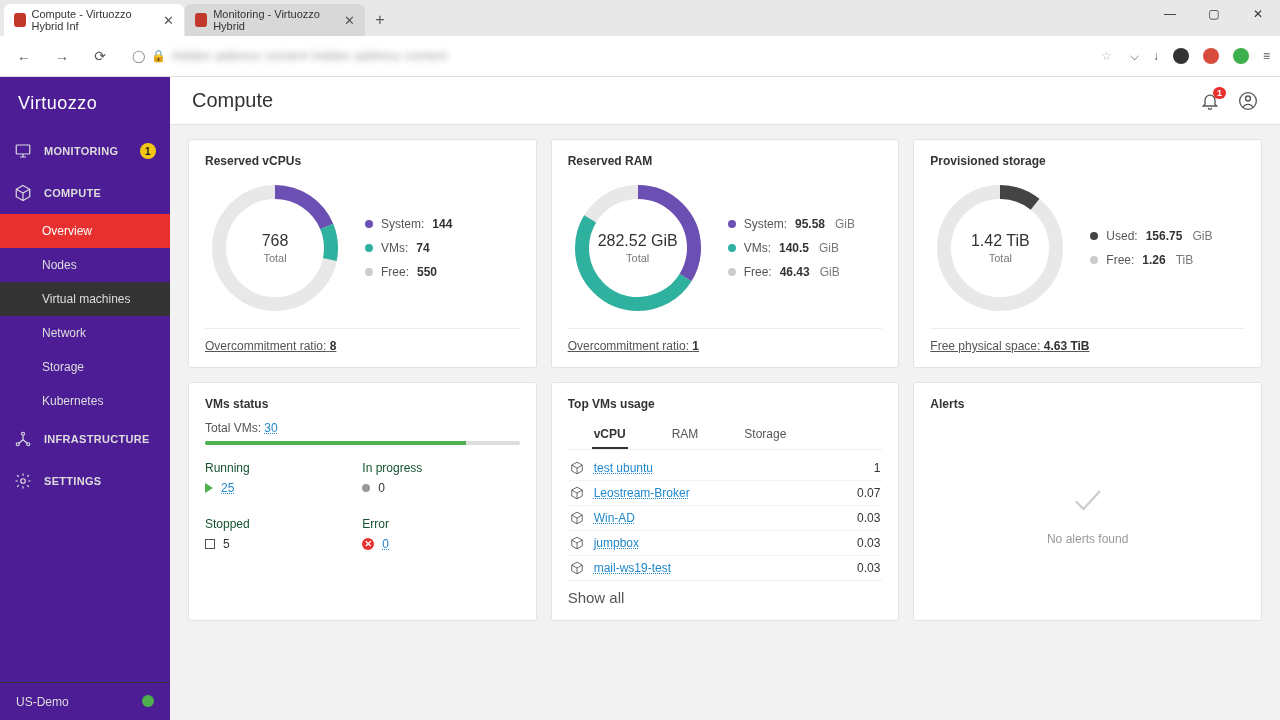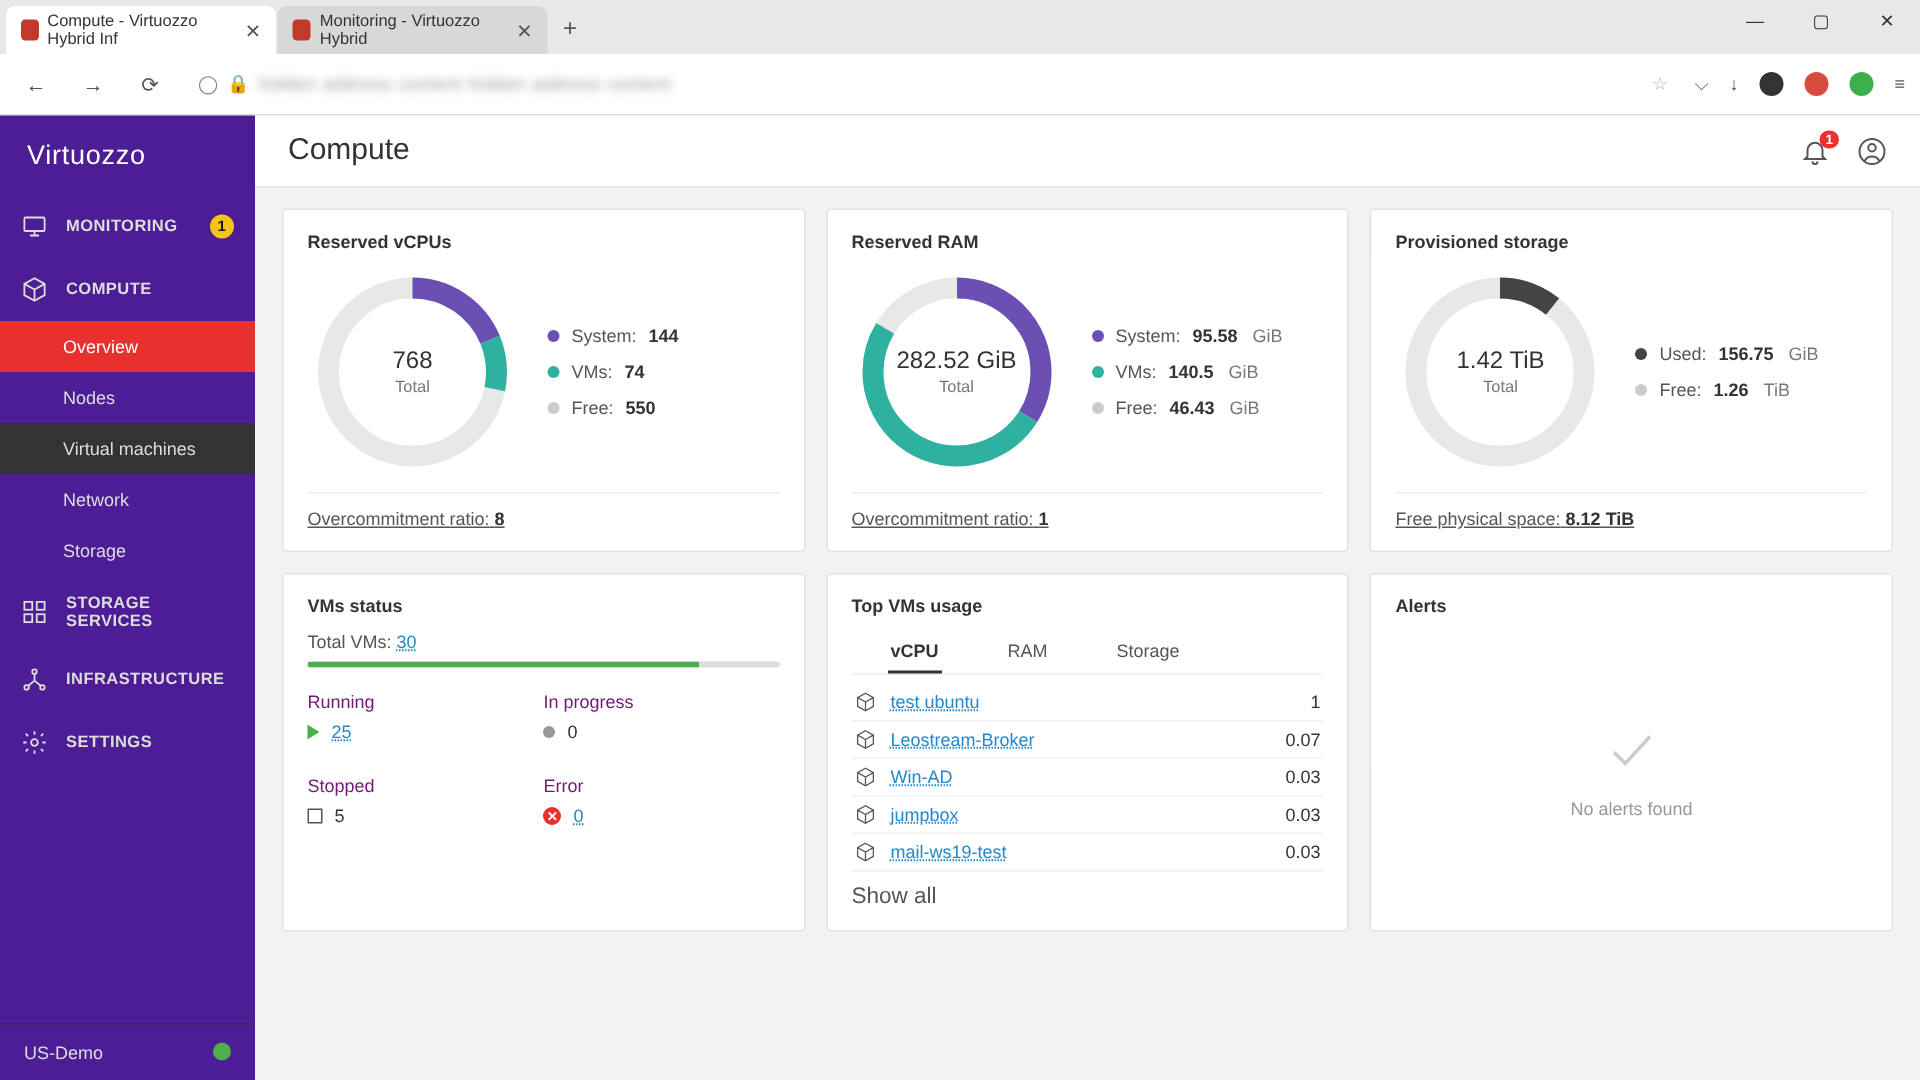--- a/index.html
+++ b/index.html
@@ -58,21 +58,21 @@
 .legend-unit { color:#777; font-weight:400; margin-left:2px; }
 .card-footer { border-top:1px solid #eee; padding-top:10px; margin-top: 10px; font-size:12px; color:#555;text-decoration:underline; }
 .card-footer .val { color:#333; font-weight:600; }
 
 .vms-card {}
 .vms-total { font-size:12px; color:#555; margin-bottom:6px; }
 .vms-total a { color:#2288cc; text-decoration: underline dotted; }
 .vms-bar { height:4px; background:#ddd; border-radius:2px; overflow:hidden; margin-bottom: 16px; position:relative; }
 .vms-bar-fill { height:100%; background:#4db04d; }
 .vms-grid { display:grid; grid-template-columns: 1fr 1fr; row-gap: 22px; }
-.vms-stat-label { font-size:12px; color:#701a75; margin-bottom:6px; }
+.vms-stat-label { font-size:12px; color:#14532d; margin-bottom:6px; }
 .vms-stat-val { display:flex; align-items:center; gap:8px; font-size:12px; }
 .vms-stat-val a { color:#2288cc; text-decoration: underline dotted; }
 .tri-run { width:0; height:0; border-top:5px solid transparent; border-bottom:5px solid transparent; border-left:8px solid #4db04d; }
 .dot-gray { width:8px; height:8px; border-radius:50%; background:#999; display:inline-block; }
 .sq-stop { width:10px; height:10px; border:1.5px solid #555; display:inline-block; }
 .err-icon { width:12px; height:12px; border-radius:50%; background:#e8312f; color:#fff; font-size:9px; display:flex; align-items:center; justify-content:center; font-weight:700; }
 
 .tabs { display:flex; gap:18px; border-bottom:1px solid #eee; margin-bottom:6px; }
 .tab-btn { padding: 6px 2px; font-size:12px; color:#555; border-bottom:2px solid transparent; cursor:pointer;margin-left:24px; }
 .tab-btn.active { font-weight:600; color:#333; border-bottom-color:#333; }
@@ -157,32 +157,22 @@
             <path d="M12 12l9-5M12 12v10M12 12L3 7"></path>
           </svg>
       </span>
       <span>COMPUTE</span>
     </div>
     <div class="sub-item active">Overview</div>
     <div class="sub-item">Nodes</div>
     <div class="sub-item hover">Virtual machines</div>
     <div class="sub-item">Network</div>
     <div class="sub-item">Storage</div>
-
-    <div class="nav-item">
-      <span class="icn">
-        <svg width="18" height="18" viewBox="0 0 24 24" stroke="#ddd" fill="none" stroke-width="1.6">
-            <rect x="3" y="3" width="7" height="7"></rect>
-            <rect x="14" y="3" width="7" height="7"></rect>
-            <rect x="3" y="14" width="7" height="7"></rect>
-            <rect x="14" y="14" width="7" height="7"></rect>
-          </svg>
-      </span>
-      <span>STORAGE SERVICES</span>
-    </div>
+    <div class="sub-item">Kubernetes</div>
+
 
     <div class="nav-item">
       <span class="icn">
         <svg width="18" height="18" viewBox="0 0 24 24" stroke="#ddd" fill="none" stroke-width="1.6">
             <circle cx="12" cy="5" r="2"></circle>
             <circle cx="5" cy="19" r="2"></circle>
             <circle cx="19" cy="19" r="2"></circle>
             <path d="M12 7v6M12 13l-6 5M12 13l6 5"></path>
           </svg>
       </span>
@@ -322,21 +312,21 @@
                 <span class="legend-unit">GiB</span>
               </div>
             <div class="legend-row">
                 <span class="legend-dot" style="background:#cccccc"></span>
                 <span class="legend-label">Free:</span> 
                 <span class="legend-val">1.26</span>
                 <span class="legend-unit">TiB</span>
               </div>
           </div>
         </div>
-        <div class="card-footer"><span>Free physical space:</span> <span class="val">8.12 TiB</span></div>
+        <div class="card-footer"><span>Free physical space:</span> <span class="val">4.63 TiB</span></div>
       </div>
 
       <div class="card vms-card">
         <div class="card-title">VMs status</div>
         <div class="vms-total">
           <span>Total VMs:</span>
           <a href="#">30</a>
         </div>
         <div class="vms-bar">
             <div class="vms-bar-fill" style="width:83%"></div>

